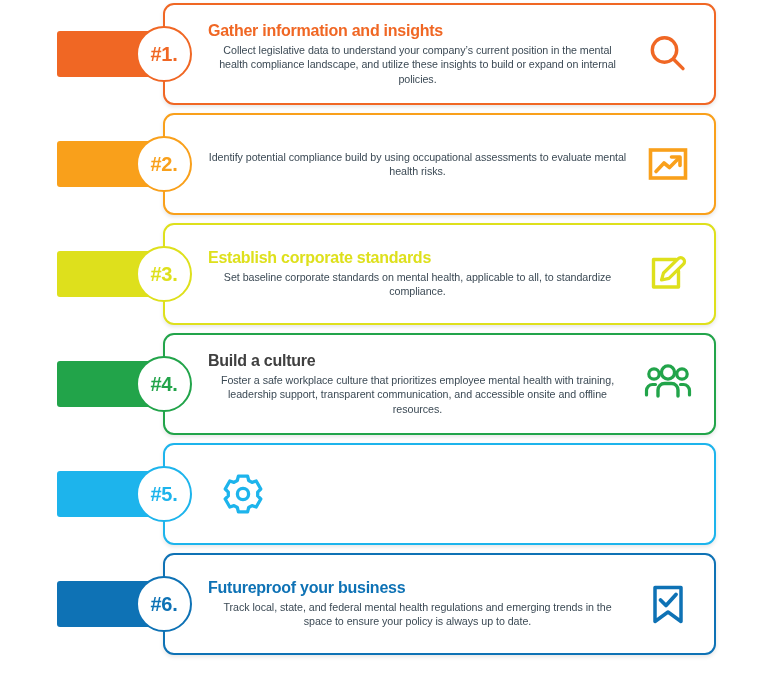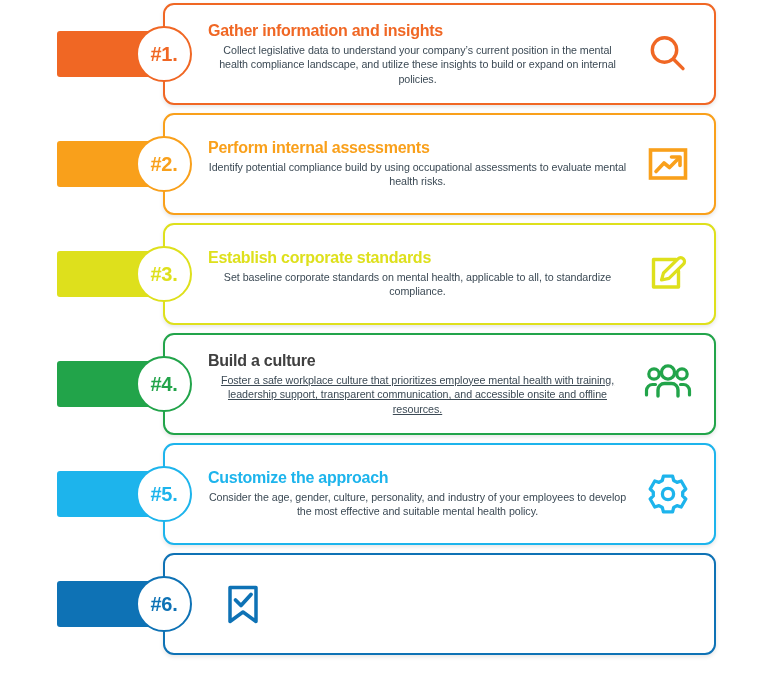--- a/index.html
+++ b/index.html
@@ -141,21 +141,20 @@
   </div>
 
   <div class="step-row" style="top:110px;">
     <div class="tab-bar" style="background: rgb(249, 160, 27);"></div>
     <div class="card" style="border-color: rgb(249, 160, 27);"></div>
     <div class="badge" style="border-color: rgb(249, 160, 27);">
       <span class="badge-label" style="color: rgb(249, 160, 27);">#2.</span>
     </div>
     <div class="card-inner">
       <div class="text-block">
-        <div class="step-title" style="color: rgb(249, 160, 27);">Perform internal assessments</div>
         <div class="step-desc" style="color: rgb(60, 74, 85);">Identify potential compliance build by using occupational assessments to evaluate mental health risks.</div>
       </div>
       <div class="icon-wrap" style="color: rgb(249, 160, 27);">
         <svg width="46" height="46" viewBox="0 0 46 46" fill="none">
           <rect x="5.5" y="9" width="35" height="28" stroke="currentColor" stroke-width="3.6"></rect>
           <polyline points="11,30.5 19,22 24.5,26.5 34,17" stroke="currentColor" stroke-width="3.6" stroke-linejoin="round" stroke-linecap="round"></polyline>
           <polyline points="26.5,16 35,16 35,24.5" stroke="currentColor" stroke-width="3.6" stroke-linejoin="round" stroke-linecap="round"></polyline>
         </svg>
       </div>
     </div>
@@ -183,21 +182,21 @@
 
   <div class="step-row" style="top:330px;">
     <div class="tab-bar" style="background: rgb(34, 164, 74);"></div>
     <div class="card" style="border-color: rgb(34, 164, 74);"></div>
     <div class="badge" style="border-color: rgb(34, 164, 74);">
       <span class="badge-label" style="color: rgb(34, 164, 74);">#4.</span>
     </div>
     <div class="card-inner">
       <div class="text-block">
         <div class="step-title" style="color: #404040;">Build a culture</div>
-        <div class="step-desc" style="color: rgb(60, 74, 85); text-decoration: underline;">Foster a safe workplace culture that prioritizes employee mental health with training, leadership support, transparent communication, and accessible onsite and offline resources.</div>
+        <div class="step-desc" style="color: rgb(60, 74, 85);">Foster a safe workplace culture that prioritizes employee mental health with training, leadership support, transparent communication, and accessible onsite and offline resources.</div>
       </div>
       <div class="icon-wrap" style="color: rgb(34, 164, 74);">
         <svg width="48" height="42" viewBox="0 0 48 42" fill="none">
           <circle cx="10" cy="11" r="5.2" stroke="currentColor" stroke-width="3.2"></circle>
           <circle cx="38" cy="11" r="5.2" stroke="currentColor" stroke-width="3.2"></circle>
           <circle cx="24" cy="9.5" r="6.6" stroke="currentColor" stroke-width="3.4"></circle>
           <path d="M2.5 32 v-4.5 A6 6 0 0 1 8.5 21.5 h3" stroke="currentColor" stroke-width="3.2" stroke-linecap="round"></path>
           <path d="M45.5 32 v-4.5 A6 6 0 0 0 39.5 21.5 h-3" stroke="currentColor" stroke-width="3.2" stroke-linecap="round"></path>
           <path d="M14 33 v-6 A6.5 6.5 0 0 1 20.5 20.5 h7 A6.5 6.5 0 0 1 34 27 v6" stroke="currentColor" stroke-width="3.4" stroke-linecap="round"></path>
         </svg>
@@ -205,40 +204,40 @@
     </div>
   </div>
 
   <div class="step-row" style="top:440px;">
     <div class="tab-bar" style="background: rgb(29, 180, 236);"></div>
     <div class="card" style="border-color: rgb(29, 180, 236);"></div>
     <div class="badge" style="border-color: rgb(29, 180, 236);">
       <span class="badge-label" style="color: rgb(29, 180, 236);">#5.</span>
     </div>
     <div class="card-inner">
-      <div class="text-block">
-        <div class="step-title" style="color: rgb(29, 180, 236);">Customize the approach</div>
-        <div class="step-desc" style="color: rgb(60, 74, 85);">Consider the age, gender, culture, personality, and industry of your employees to develop the most effective and suitable mental health policy.</div>
-      </div>
       <div class="icon-wrap" style="color: rgb(29, 180, 236);">
         <svg width="46" height="46" viewBox="0 0 46 46" fill="none">
           <path d="M18.4 5.2 h9.2 l1.1 4.3 3.3 1.9 4.2-1.4 4.6 8 -3.1 3.1 v3.8 l3.1 3.1 -4.6 8 -4.2-1.4 -3.3 1.9 -1.1 4.3 h-9.2 l-1.1-4.3 -3.3-1.9 -4.2 1.4 -4.6-8 3.1-3.1 v-3.8 l-3.1-3.1 4.6-8 4.2 1.4 3.3-1.9 Z" stroke="currentColor" stroke-width="3.3" stroke-linejoin="round"></path>
           <circle cx="23" cy="23" r="5.6" stroke="currentColor" stroke-width="3.3"></circle>
         </svg>
       </div>
     </div>
   </div>
 
   <div class="step-row" style="top:550px;">
     <div class="tab-bar" style="background: rgb(14, 114, 181);"></div>
     <div class="card" style="border-color: rgb(14, 114, 181);"></div>
     <div class="badge" style="border-color: rgb(14, 114, 181);">
       <span class="badge-label" style="color: rgb(14, 114, 181);">#6.</span>
     </div>
     <div class="card-inner">
+      <div class="text-block">
+        <div class="step-title" style="color: rgb(14, 114, 181);">Futureproof your business</div>
+        <div class="step-desc" style="color: rgb(60, 74, 85);">Track local, state, and federal mental health regulations and emerging trends in the space to ensure your policy is always up to date.</div>
+      </div>
       <div class="icon-wrap" style="color: rgb(14, 114, 181);">
         <svg width="44" height="46" viewBox="0 0 44 46" fill="none">
           <path d="M9 6.5 h26 v34 l-13-9.5 -13 9.5 Z" stroke="currentColor" stroke-width="3.5" stroke-linejoin="round"></path>
           <polyline points="14.5,19 20,24.5 30,13.5" stroke="currentColor" stroke-width="3.8" stroke-linejoin="round" stroke-linecap="round"></polyline>
         </svg>
       </div>
     </div>
   </div>
 
 </div>

